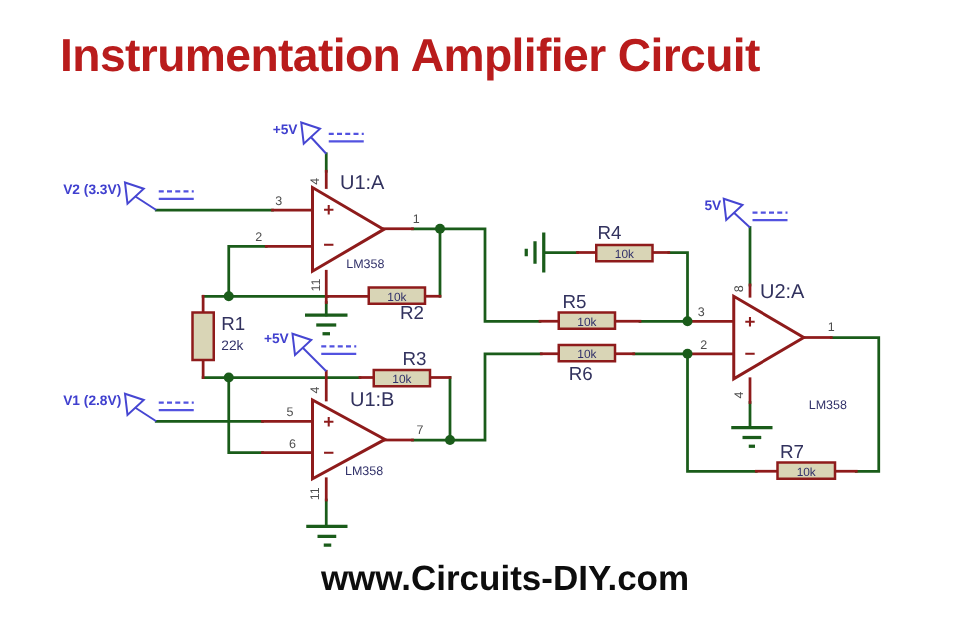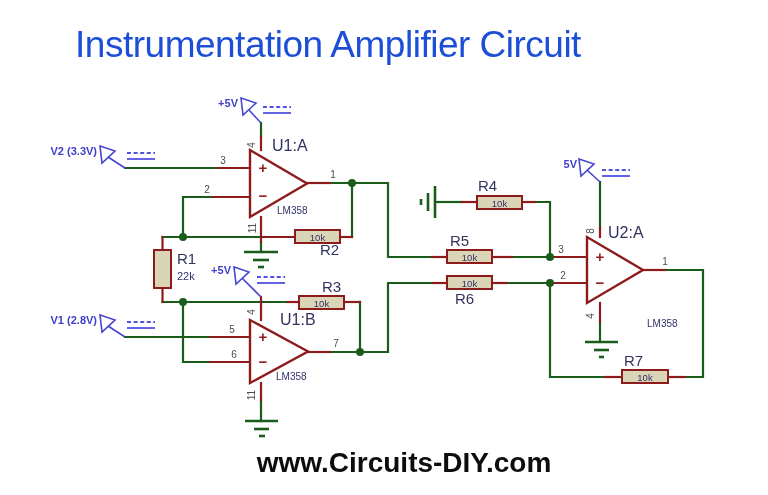--- a/index.html
+++ b/index.html
@@ -1,19 +1,19 @@
 <!DOCTYPE html>
 <html><head>
 <meta charset="utf-8">
 <style>
   html,body{margin:0;padding:0;background:#ffffff;}
   #screen{position:relative;width:768px;height:495px;background:#ffffff;overflow:hidden;
           font-family:"Liberation Sans",sans-serif;}
   #title{position:absolute;top:24px;left:0;width:656px;text-align:center;
-         font-size:37px;font-weight:400;color:#1d4ed8;letter-spacing:-0.5px;}
+         font-size:37px;font-weight:700;color:#b91c1c;letter-spacing:-0.5px;}
   #footer{position:absolute;top:447px;left:20px;width:768px;text-align:center;
           font-size:28px;font-weight:bold;color:#0d0d0d;}
   svg{position:absolute;top:0;left:0;}
   .wire{stroke:#1a5c1a;stroke-width:2.2;fill:none;stroke-linecap:square;}
   .pinstub{stroke:#8e1b1b;stroke-width:2.2;fill:none;stroke-linecap:square;}
   .opamp{stroke:#8e1b1b;stroke-width:2.4;fill:#ffffff;stroke-linejoin:miter;}
   .res{stroke:#8e1b1b;stroke-width:2;fill:#d9d5b6;}
   .gnd{stroke:#1a5c1a;stroke-width:2.6;fill:none;stroke-linecap:butt;}
   .pwr{stroke:#4646d2;stroke-width:1.6;fill:none;}
   .dash{stroke:#5252e0;stroke-width:1.8;fill:none;stroke-dasharray:4 2.6;}

